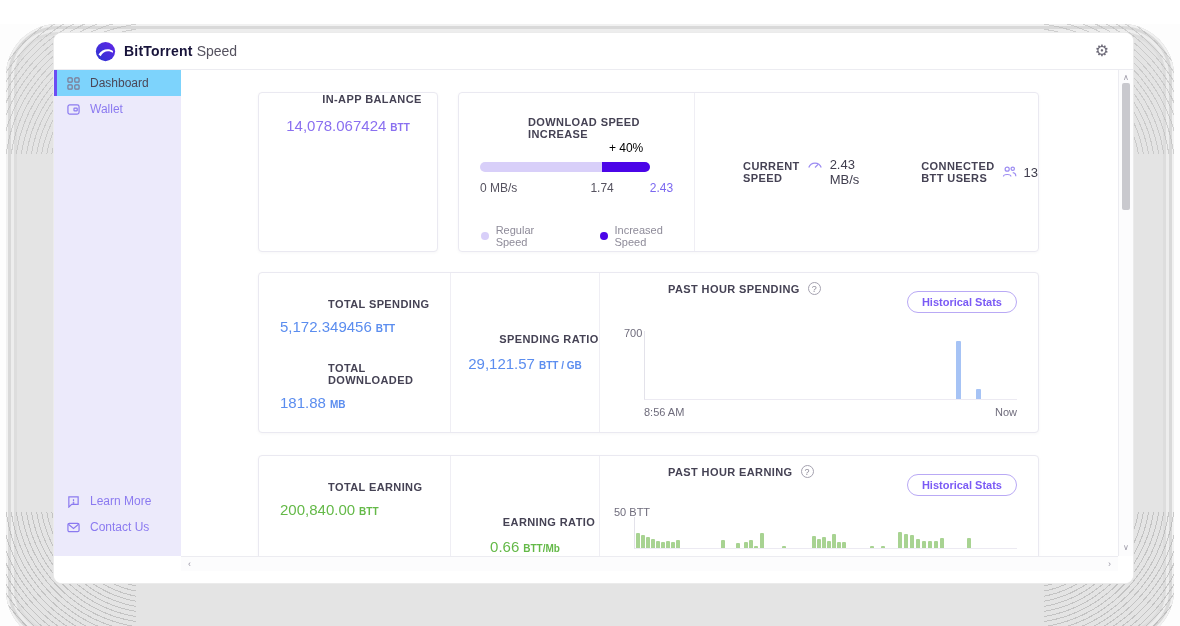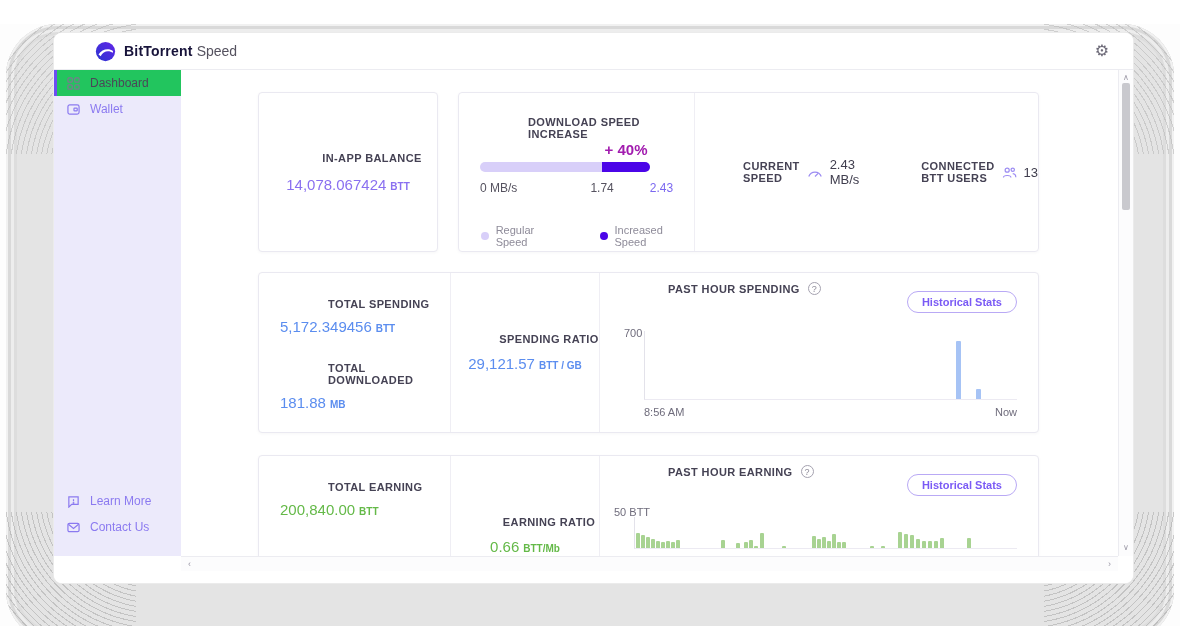--- a/index.html
+++ b/index.html
@@ -29,59 +29,59 @@
   .brand-light { font-size:14px; font-weight:400; color:#55525f; margin-left:-4px; }
   .gear { color:#6d6a78; font-size:16px; line-height:1; cursor:pointer; }
 
   .body { flex:1; display:flex; min-height:0; }
 
   
   .sidebar { flex:0 0 127px; background:#eceafb; display:flex; flex-direction:column; }
   .nav-item { height:26px; display:flex; align-items:center; gap:10px; padding-left:12px;
               font-size:12px; color:#8b7af0; position:relative; cursor:pointer; }
   .nav-item .nicon { width:14px; display:flex; align-items:center; justify-content:center; }
-  .nav-item.active { background:#22c55e; color:#4b4758; }
+  .nav-item.active { background:#7dd3fc; color:#4b4758; }
   .nav-item.active::before { content:""; position:absolute; left:0; top:0; bottom:0; width:3px; background:#6c4df2; }
   .nav-footer { margin-top:auto; padding-bottom:16px; }
 
   
   .content { flex:1; position:relative; background:#fff; overflow:hidden; min-width:0; }
   .card { position:absolute; background:#fff; border:1px solid #eae9f1; border-radius:4px;
           box-shadow:0 1px 3px rgba(45,45,70,.04); }
 
   .hlabel { font-size:11px; font-weight:700; color:#454254; letter-spacing:.4px;padding-left:48px; }
   .val { font-size:15px; }
   .val .unit { font-size:10px; font-weight:700; margin-left:4px; }
   .purple { color:#8a70f0; }
   .blue { color:#5b8def; }
   .green { color:#64b948; }
 
   
   #card-balance { left:77px; top:22px; width:180px; height:160px; display:flex;
-                  flex-direction:column; align-items:center; justify-content:center; gap:12px; }
+                  flex-direction:column; align-items:center; justify-content:flex-start; gap:12px; }
 
   
   #card-speed { left:277px; top:22px; width:581px; height:160px; display:flex; }
   .speed-left { flex:1; position:relative; }
   .speed-title { position:absolute; left:21px; top:23px; }
   .bar-track { position:absolute; left:21px; right:44px; top:69px; height:10px; display:flex; }
   .seg-regular { background:#d8cff9; border-radius:5px 0 0 5px; height:100%; }
   .seg-increased { background:#4b05e8; border-radius:0 5px 5px 0; height:100%; }
-  .speed-badge { position:absolute; top:48px; transform:translateX(-50%); font-size:15px;
-                 font-weight:700; color:#a21caf; white-space:nowrap; }
+  .speed-badge { position:absolute; top:48px; transform:translateX(-50%); font-size:12px;
+                 font-weight:400; color:#000000; white-space:nowrap; }
   .scale-row { position:absolute; left:21px; right:44px; top:88px; height:14px; font-size:12px; color:#55525f; }
   .scale-min { position:absolute; left:0; }
   .scale-mid { position:absolute; transform:translateX(-50%); }
   .scale-max { position:absolute; right:-23px; color:#7b68f0; }
   .legend { position:absolute; left:22px; top:131px; display:flex; gap:34px; font-size:11px; color:#8e8b99; }
   .legend-item { display:flex; align-items:center; gap:7px; }
   .dot { width:8px; height:8px; border-radius:50%; }
   .speed-right { flex:0 0 190px; border-left:1px solid #efeef4; display:flex; flex-direction:row;
                  align-items:center; justify-content:center; gap:7px; }
-  .stat-val { display:flex; align-items:center; gap:7px; font-size:13px; color:#3f3d4d; }
+  .stat-val { display:flex; gap:7px; font-size:13px; color:#3f3d4d; }
   .stat-gap { height:24px; }
 
   
   #card-spending { left:77px; top:202px; width:781px; height:161px; display:flex; }
   #card-earning  { left:77px; top:385px; width:781px; height:160px; display:flex; }
   .col1 { flex:0 0 191px; padding:25px 0 0 21px; }
   .col1 .block2 { margin-top:27px; }
   .col1 .val { margin-top:8px; }
   .col2 { flex:0 0 150px; border-left:1px solid #efeef4; border-right:1px solid #efeef4;
           display:flex; flex-direction:column; align-items:center; justify-content:center; gap:10px; }

